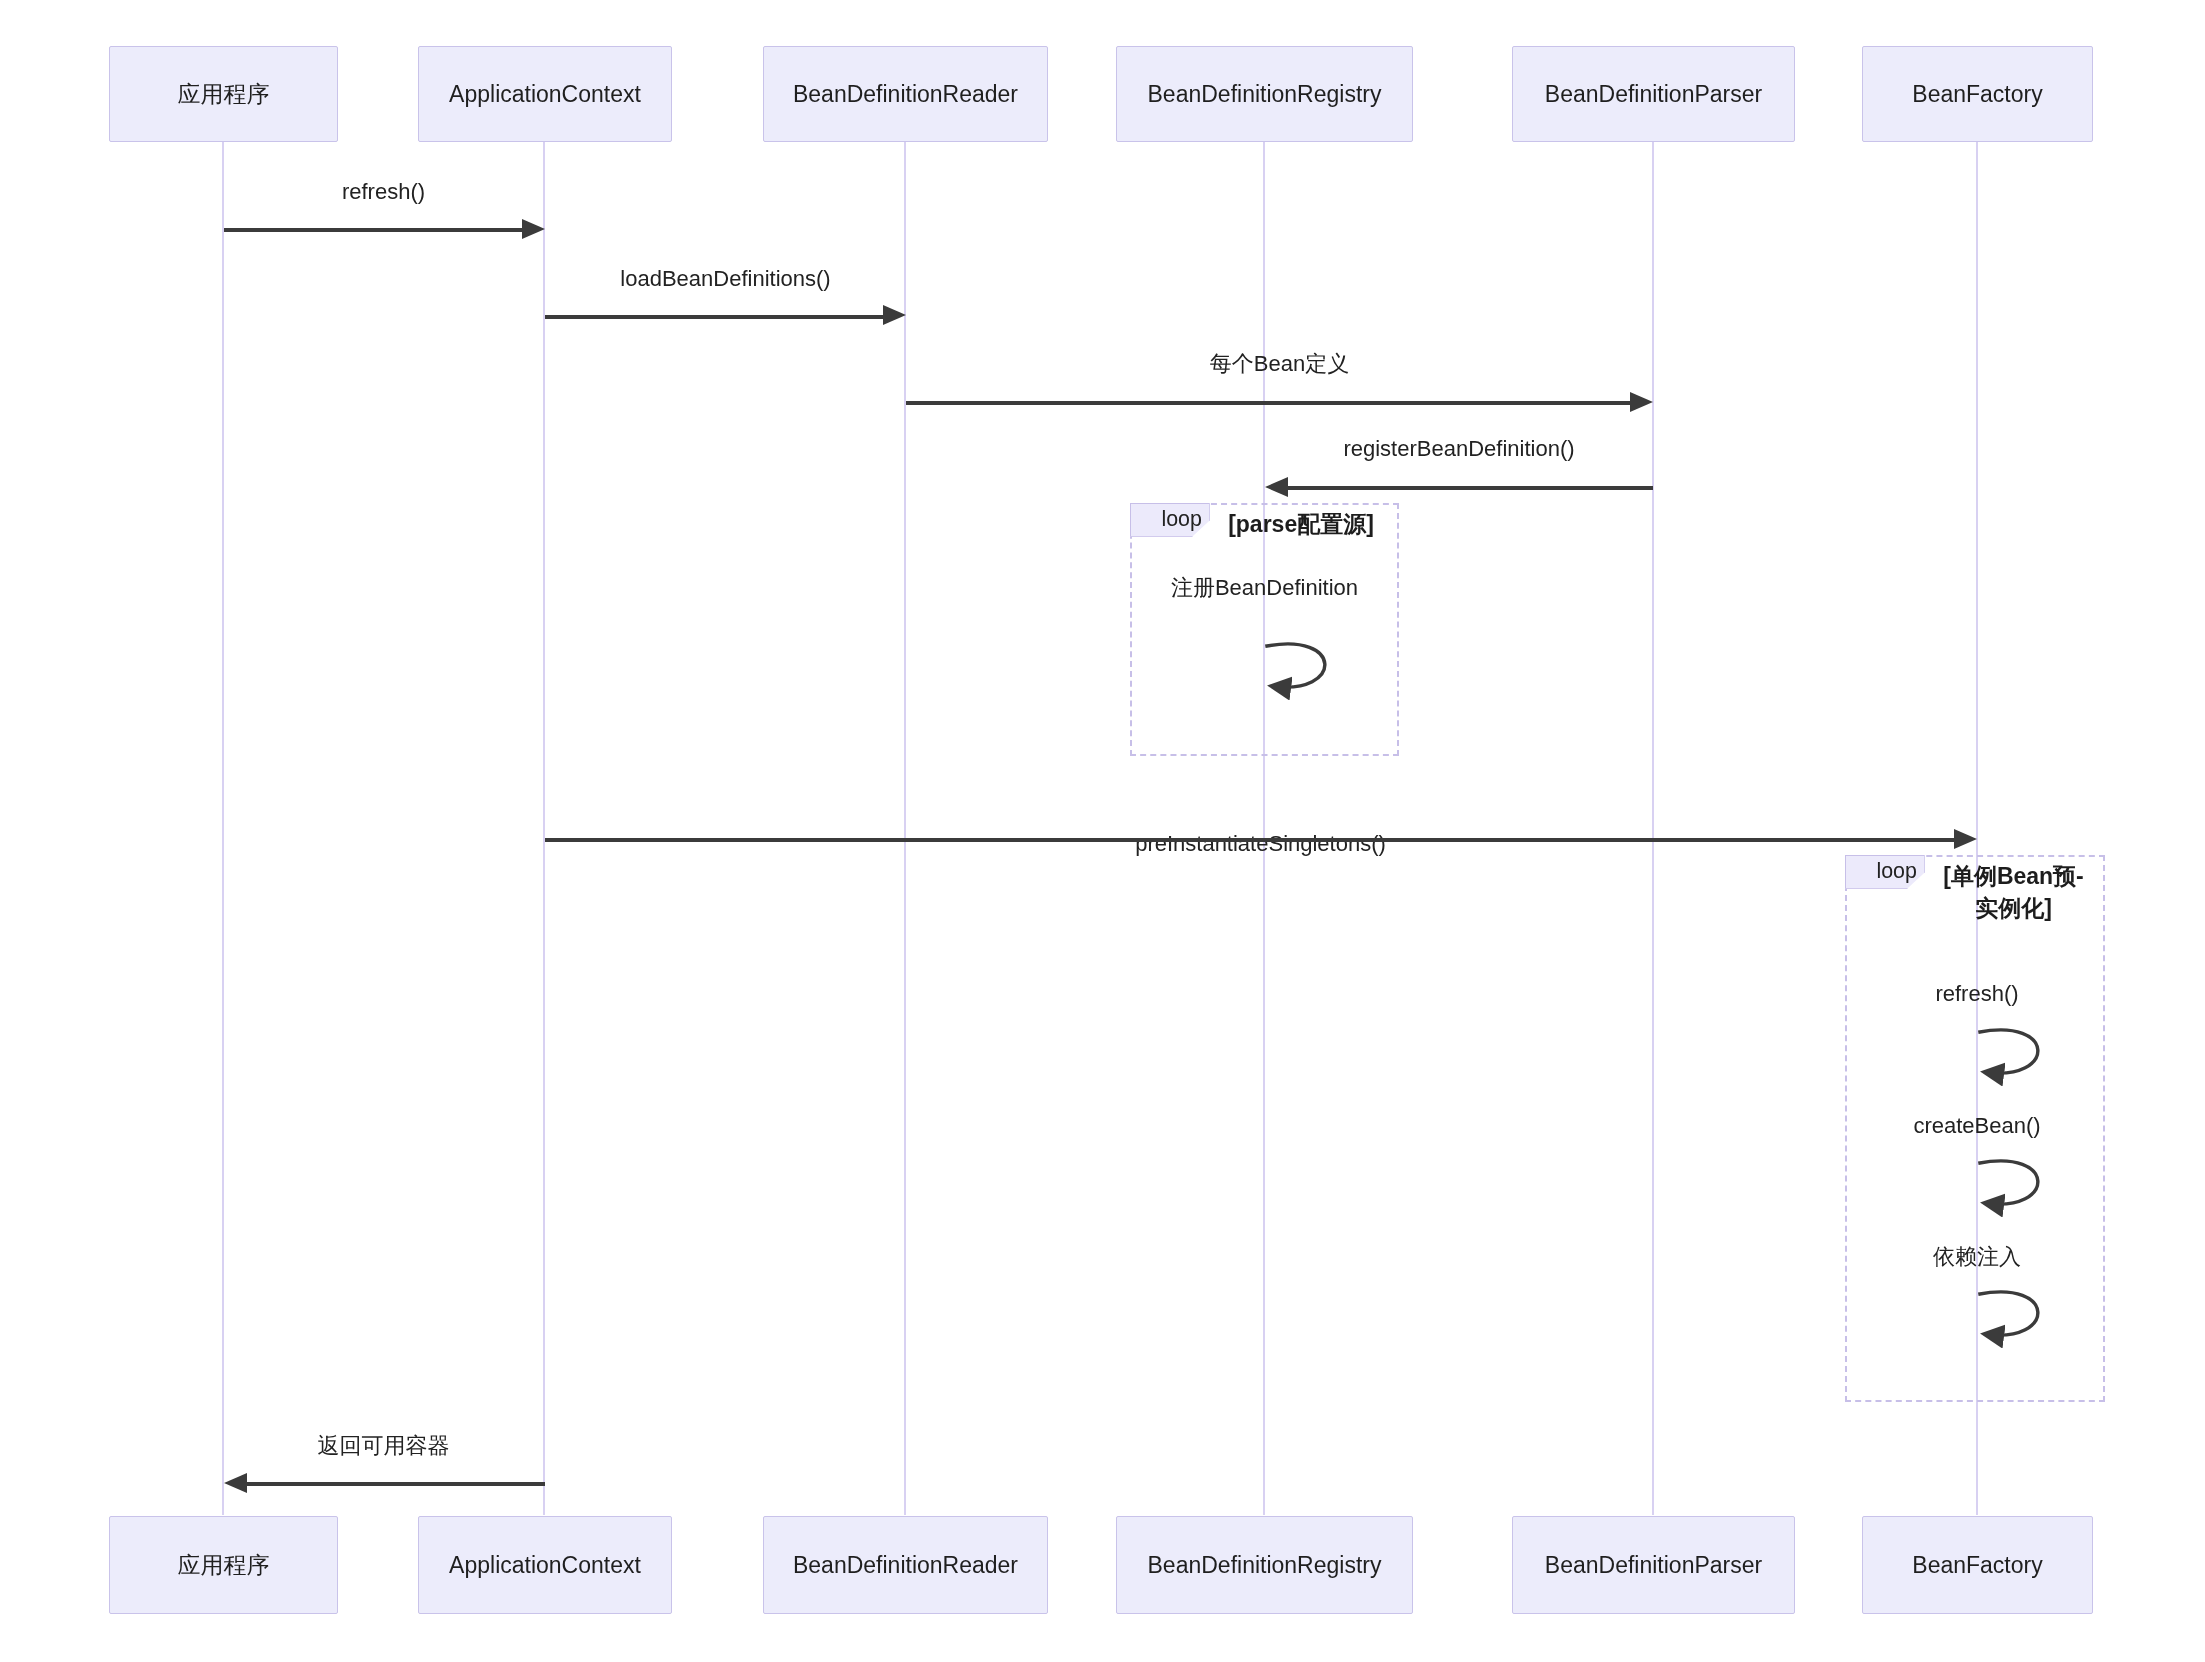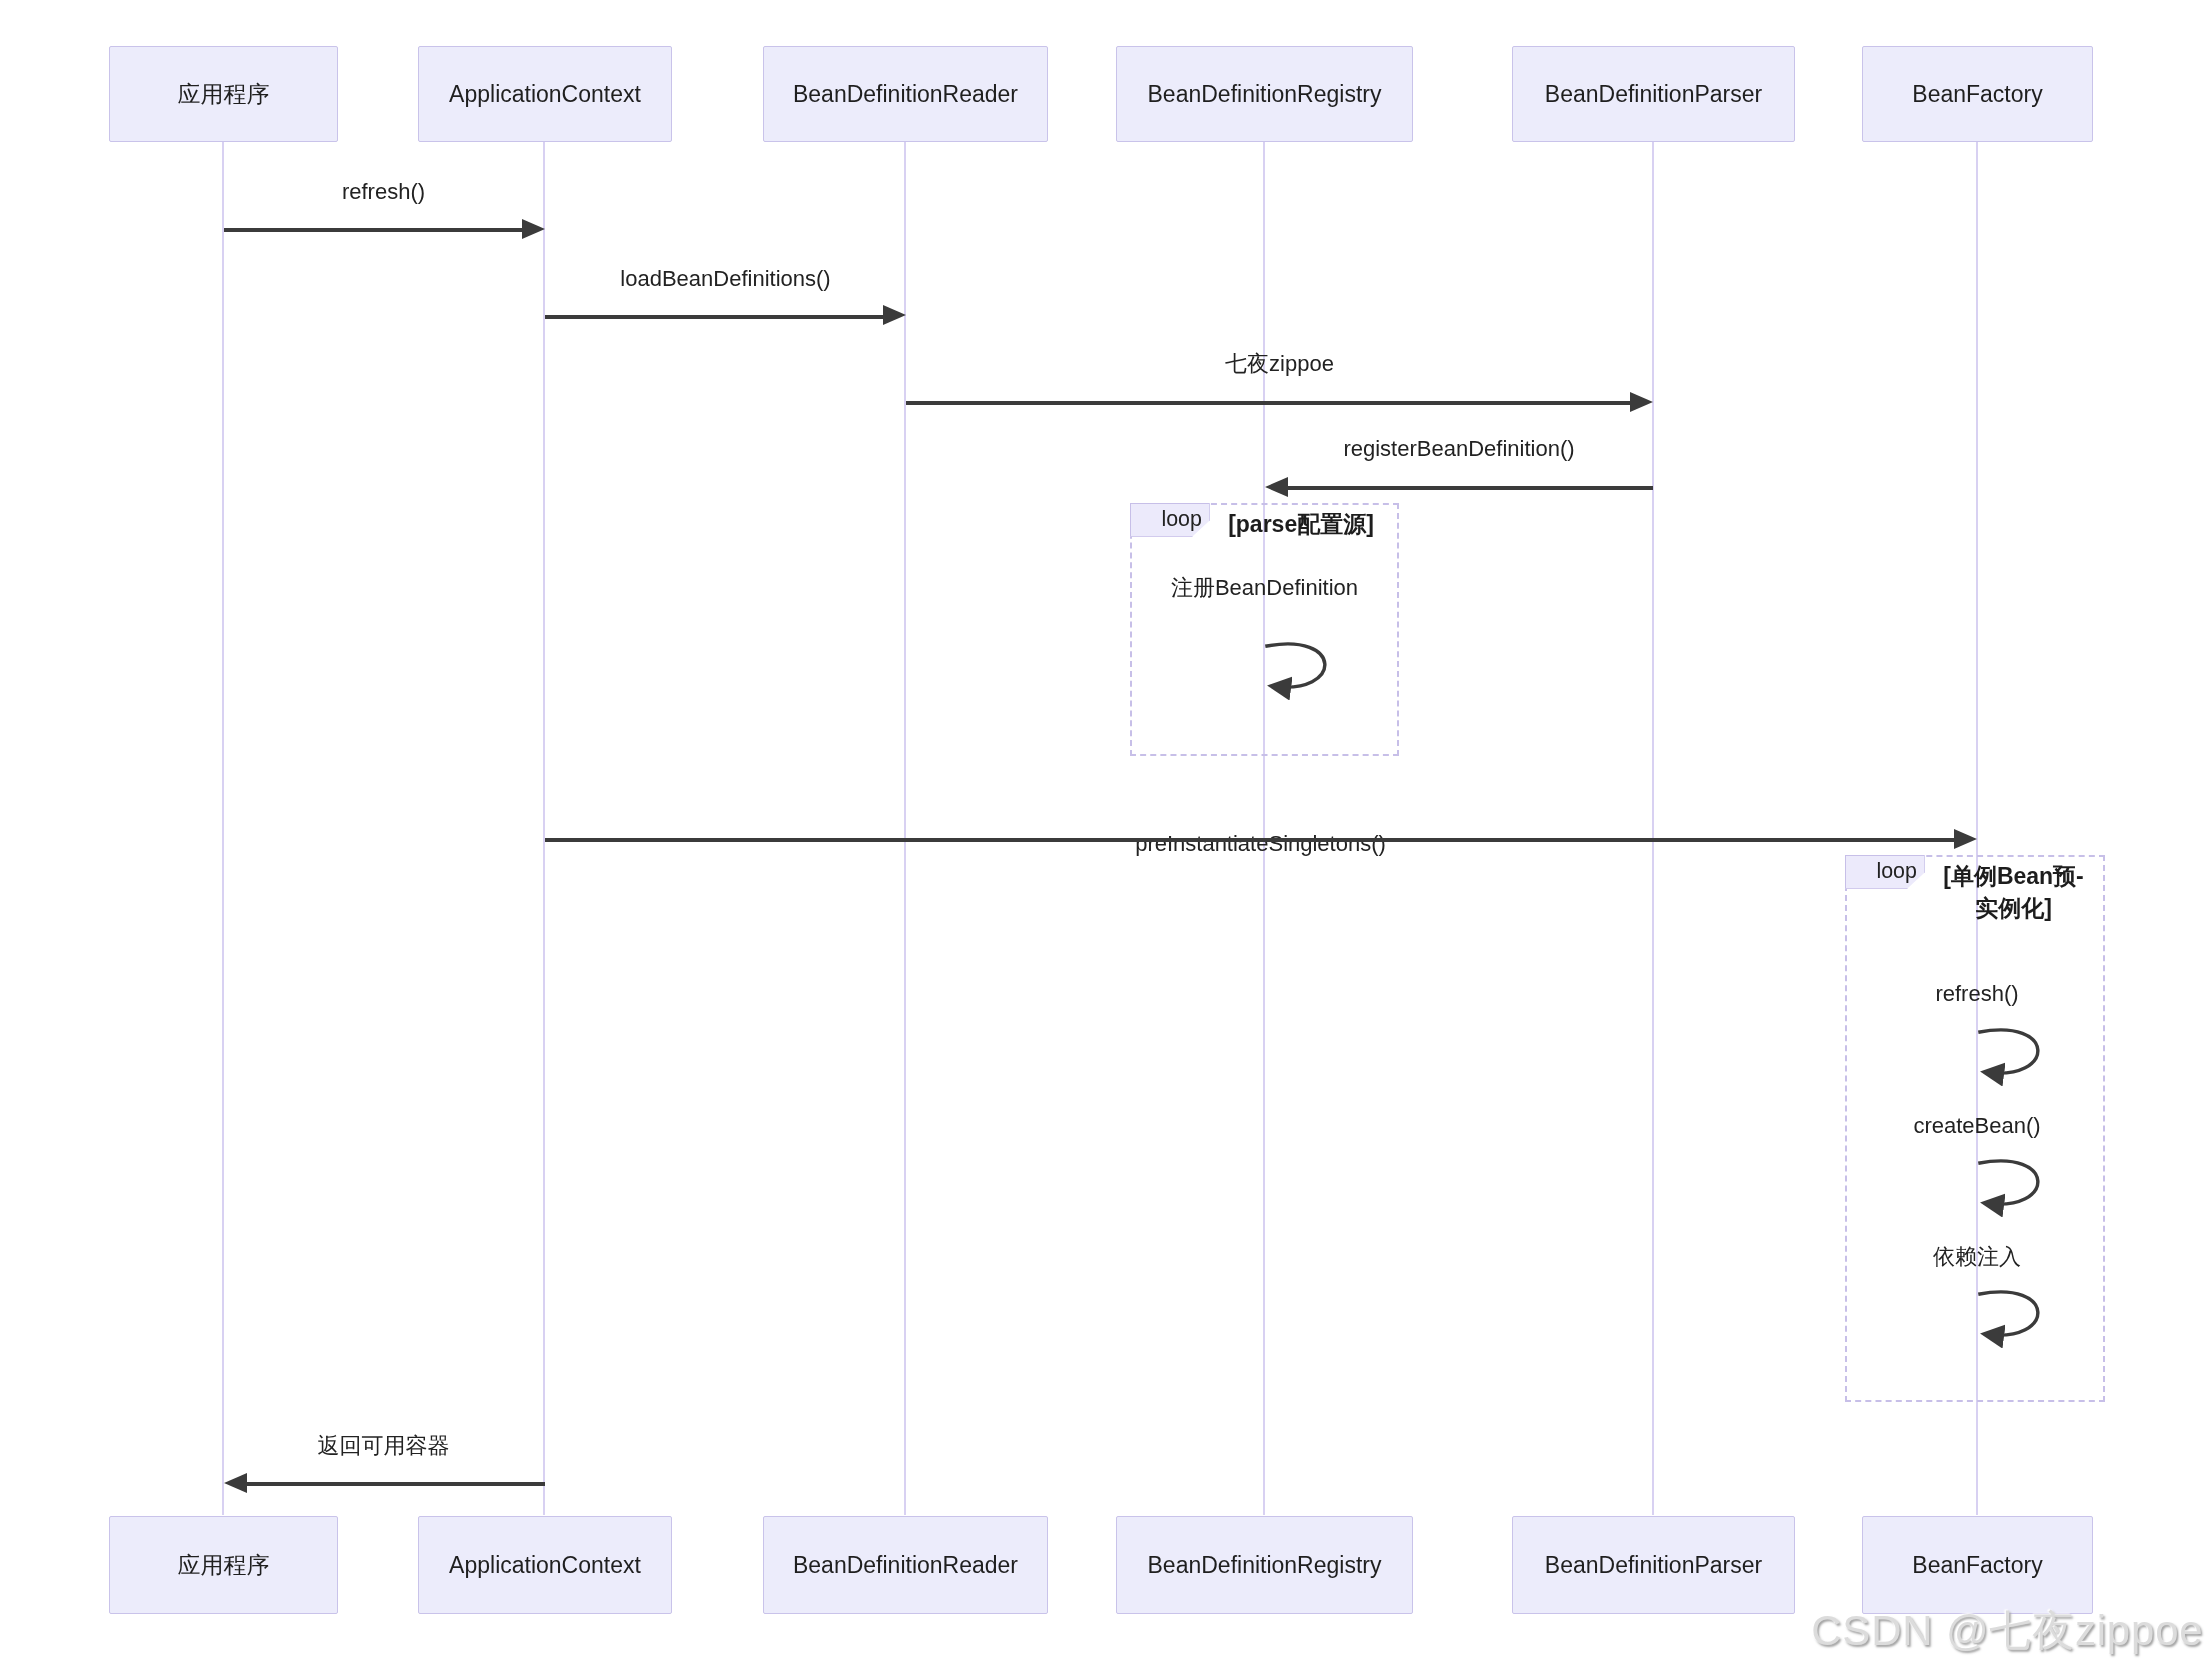--- a/index.html
+++ b/index.html
@@ -133,21 +133,21 @@
     </div>
 
   <div class="msg-label" style="left:192px;top:176px;width:383px">refresh()</div>
   <div class="msg-line" style="left:224px;top:228px;width:299px"></div>
   <div class="head-r" style="left:522px;top:219px"></div>
 
   <div class="msg-label" style="left:534px;top:263px;width:383px">loadBeanDefinitions()</div>
   <div class="msg-line" style="left:545px;top:315px;width:338px"></div>
   <div class="head-r" style="left:883px;top:305px"></div>
 
-  <div class="msg-label" style="left:1088px;top:348px;width:383px">七夜zippoe</div>
+  <div class="msg-label" style="left:1088px;top:348px;width:383px">每个Bean定义</div>
   <div class="msg-line" style="left:906px;top:401px;width:725px"></div>
   <div class="head-r" style="left:1630px;top:392px"></div>
 
   <div class="msg-label" style="left:1260px;top:433px;width:398px">registerBeanDefinition()</div>
   <div class="msg-line" style="left:1287px;top:486px;width:366px"></div>
   <div class="head-l" style="left:1265px;top:477px"></div>
 
   <div class="loop-box" style="left:1130px;top:503px;width:269px;height:253px">
     <div class="loop-tab">loop</div>
     <div class="loop-cond" style="left:77px;top:3.1px;width:184px">[parse配置源]</div>
@@ -220,16 +220,15 @@
   <div class="actor" style="left:1116px;top:1516px;width:297px;height:98px">
       <span>BeanDefinitionRegistry</span>
     </div>
   <div class="actor" style="left:1512px;top:1516px;width:283px;height:98px">
       <span>BeanDefinitionParser</span>
     </div>
   <div class="actor" style="left:1862px;top:1516px;width:231px;height:98px">
       <span>BeanFactory</span>
     </div>
 
-  <div class="watermark">CSDN @七夜zippoe</div>
 
 </div>
 
 
 </body></html>

